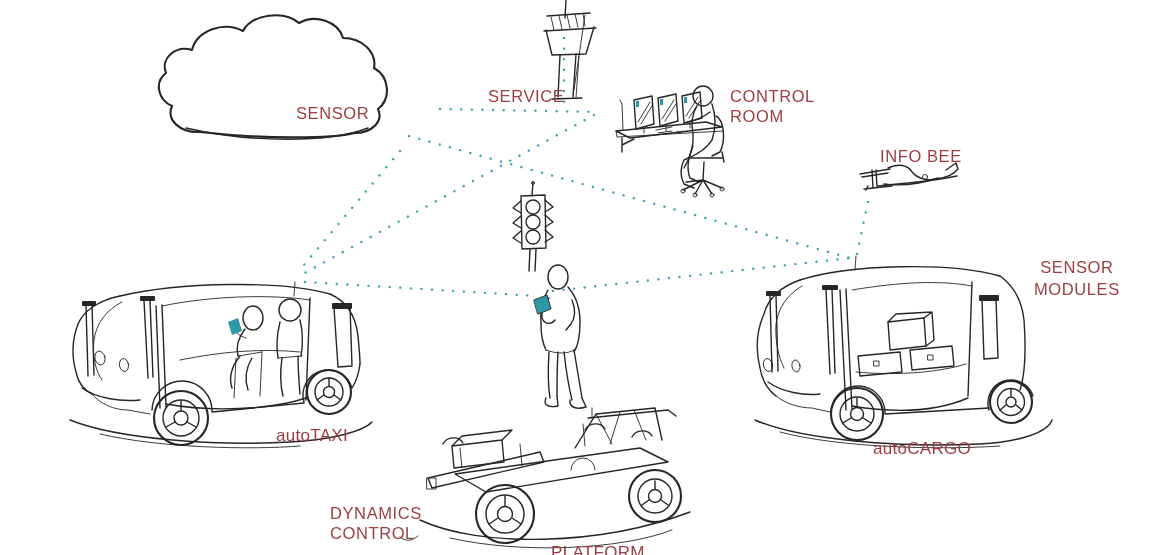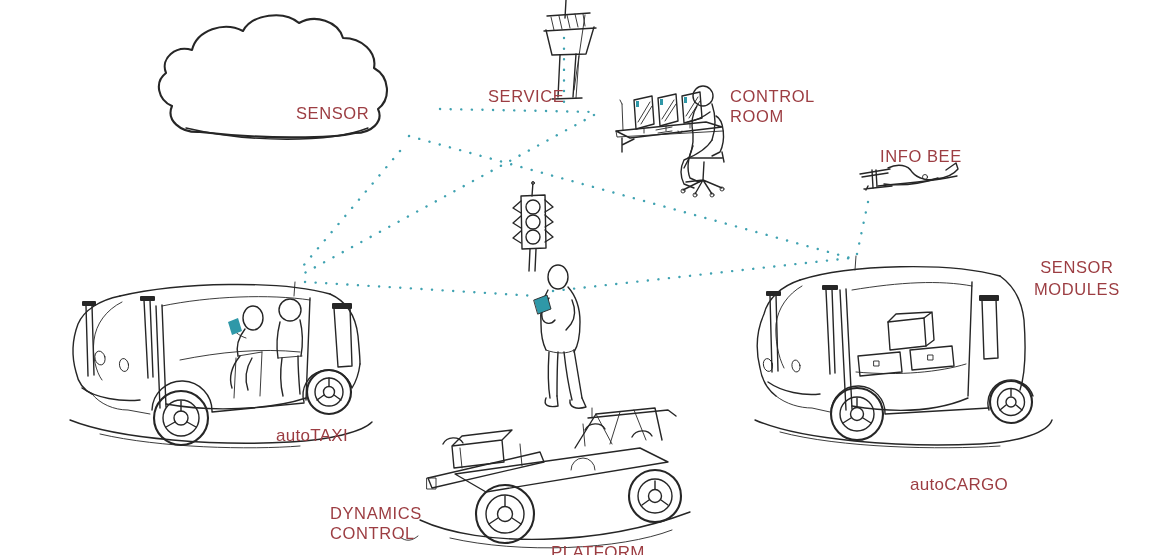--- a/index.html
+++ b/index.html
@@ -22,21 +22,21 @@
     white-space:pre-line; font-weight:400;
   }
   .label.lh22 { line-height:22px; }
   .label.mixed { letter-spacing:0.3px; font-size:17px; }
   #label-cloud            { left:296px; top:103px; }
   #label-service          { left:469px; top:86px;margin-left:19px;  }
   #label-control-room     { left:730px; top:86px;  }
   #label-info-bee         { left:880px; top:146px; }
   #label-sensor-modules   { left:1034px;top:256px;text-align:center; }
   #label-auto-taxi        { left:244px; top:426px;margin-left:32px; }
-  #label-auto-cargo       { left:910px; top:439px;margin-top:36px; }
+  #label-auto-cargo       { left:873px; top:439px; }
   #label-dynamics-modules { left:330px; top:503px; }
   #label-platform         { left:551px; top:543px; }
 </style>
 </head>
 <body>
 
 <div id="stage">
 
   <svg class="layer" viewBox="0 0 1170 555">
     <g id="edges-group">

